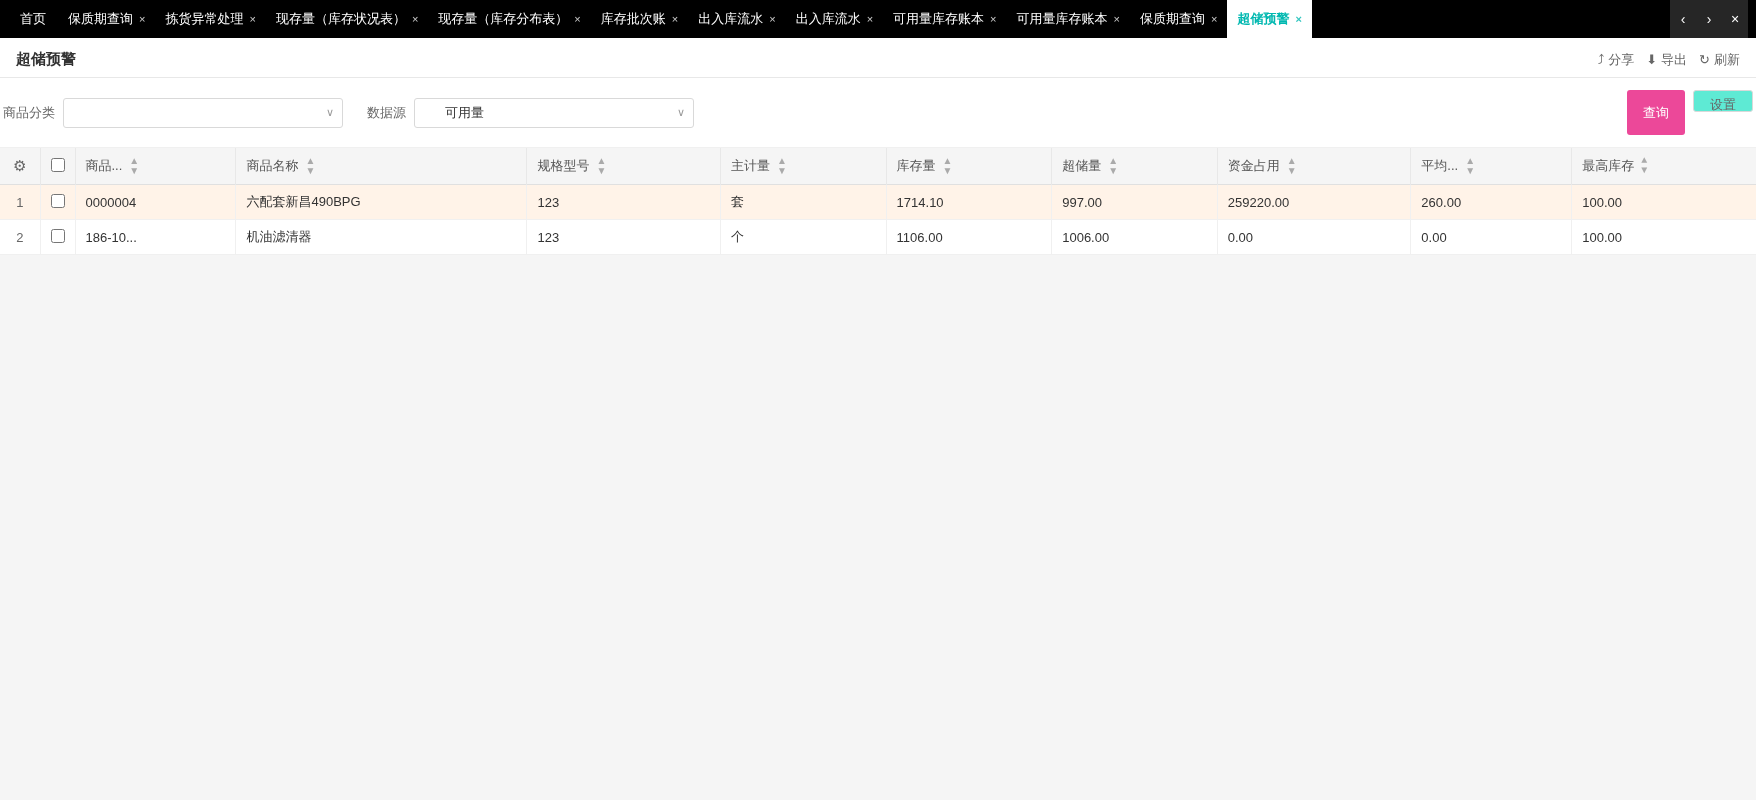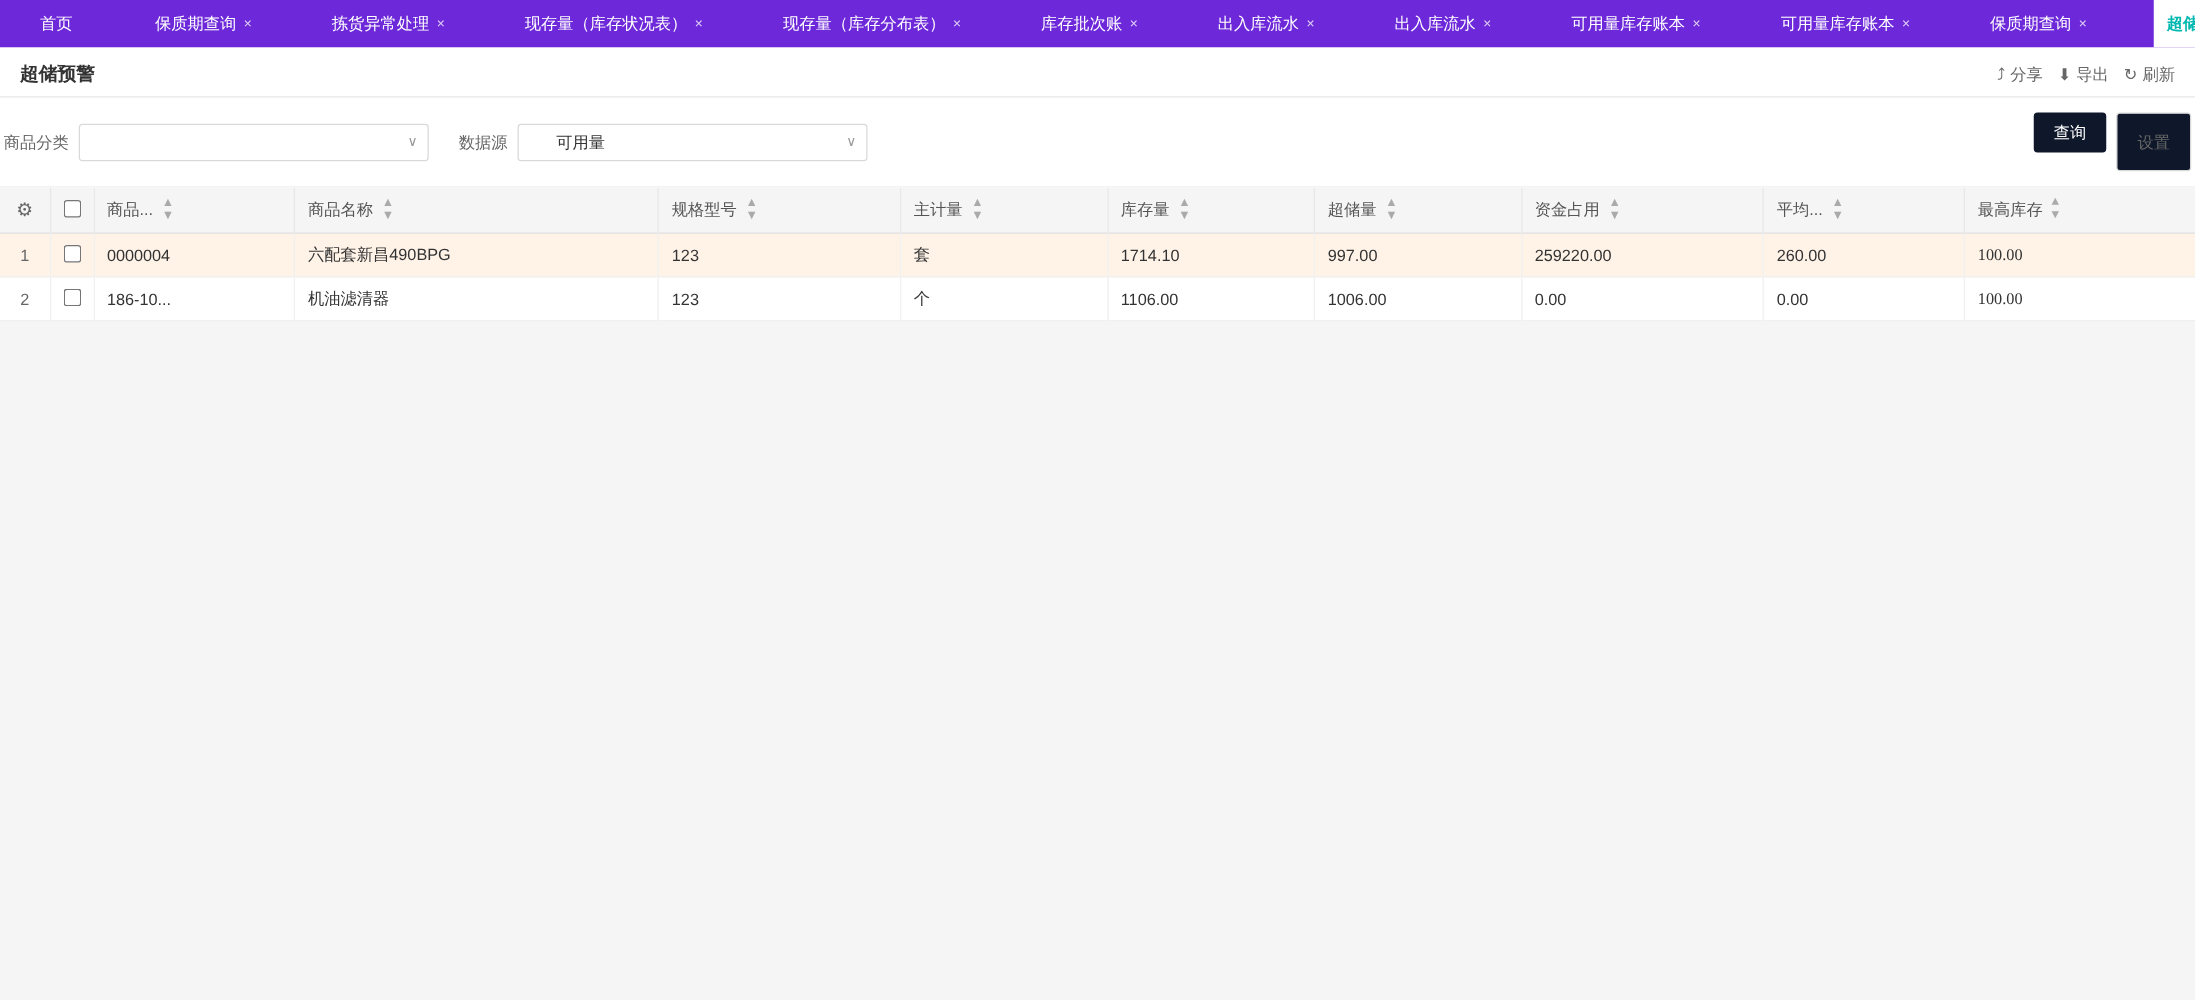--- a/index.html
+++ b/index.html
@@ -2,25 +2,24 @@
 <html><head>
   <meta charset="utf-8">
   <style>
     * { box-sizing: border-box; margin: 0; padding: 0; }
     body { font-family: 'Microsoft YaHei', Arial, sans-serif; font-size: 13px; background: #f5f5f5; color: #333; }
 
     
     .nav-bar {
       display: flex;
       align-items: center;
-      background: #6d28d9;
+      background: #000000;
       height: 38px;
-      padding: 0 20px;
+      padding: 0 8px;
       overflow: hidden;
-      gap: 44px;
     }
     .nav-item {
       display: flex;
       align-items: center;
       padding: 0 10px;
       height: 38px;
       color: #fff;
       font-size: 13px;
       cursor: pointer;
       white-space: nowrap;
@@ -132,38 +131,38 @@
     }
     .filter-select-value { color: #333; font-size: 13px; margin-left: 22px; }
     .chevron-icon { color: #999; font-size: 11px; }
 
     .filter-right {
       margin-left: auto;
       display: flex;
       gap: 8px;
     }
     .btn-query {
-      background: #0f172a;
+      background: #ec4899;
       color: #fff;
       border: none;
       border-radius: 3px;
       padding: 5px 16px;
       cursor: pointer;
       font-size: 13px;
-      height: 32px;
+      height: 45px;
     }
     .btn-settings {
-      background: #0f172a;
+      background: #5eead4;
       color: #666;
       border: 1px solid #d9d9d9;
       border-radius: 3px;
       padding: 5px 16px;
       cursor: pointer;
       font-size: 13px;
-      height: 47px;
+      height: 22px;
     }
 
     
     .table-container {
       padding: 0;
       overflow-x: auto;
     }
     table {
       width: 100%;
       border-collapse: collapse;
@@ -194,21 +193,21 @@
 
     tbody tr {
       border-bottom: 1px solid #f0f0f0;
     }
     tbody tr.highlighted { background: #fff3e8; }
     tbody td {
       padding: 8px 10px;
       color: #333;
       border-right: 1px solid #f0f0f0;
     }
-    tbody td:last-child { border-right: none; font-family: Liberation Serif, serif; }
+    tbody td:last-child { border-right: none; }
 
     .row-num {
       text-align: center;
       color: #666;
       width: 40px;
     }
     .checkbox-cell {
       text-align: center;
       width: 32px;
     }

